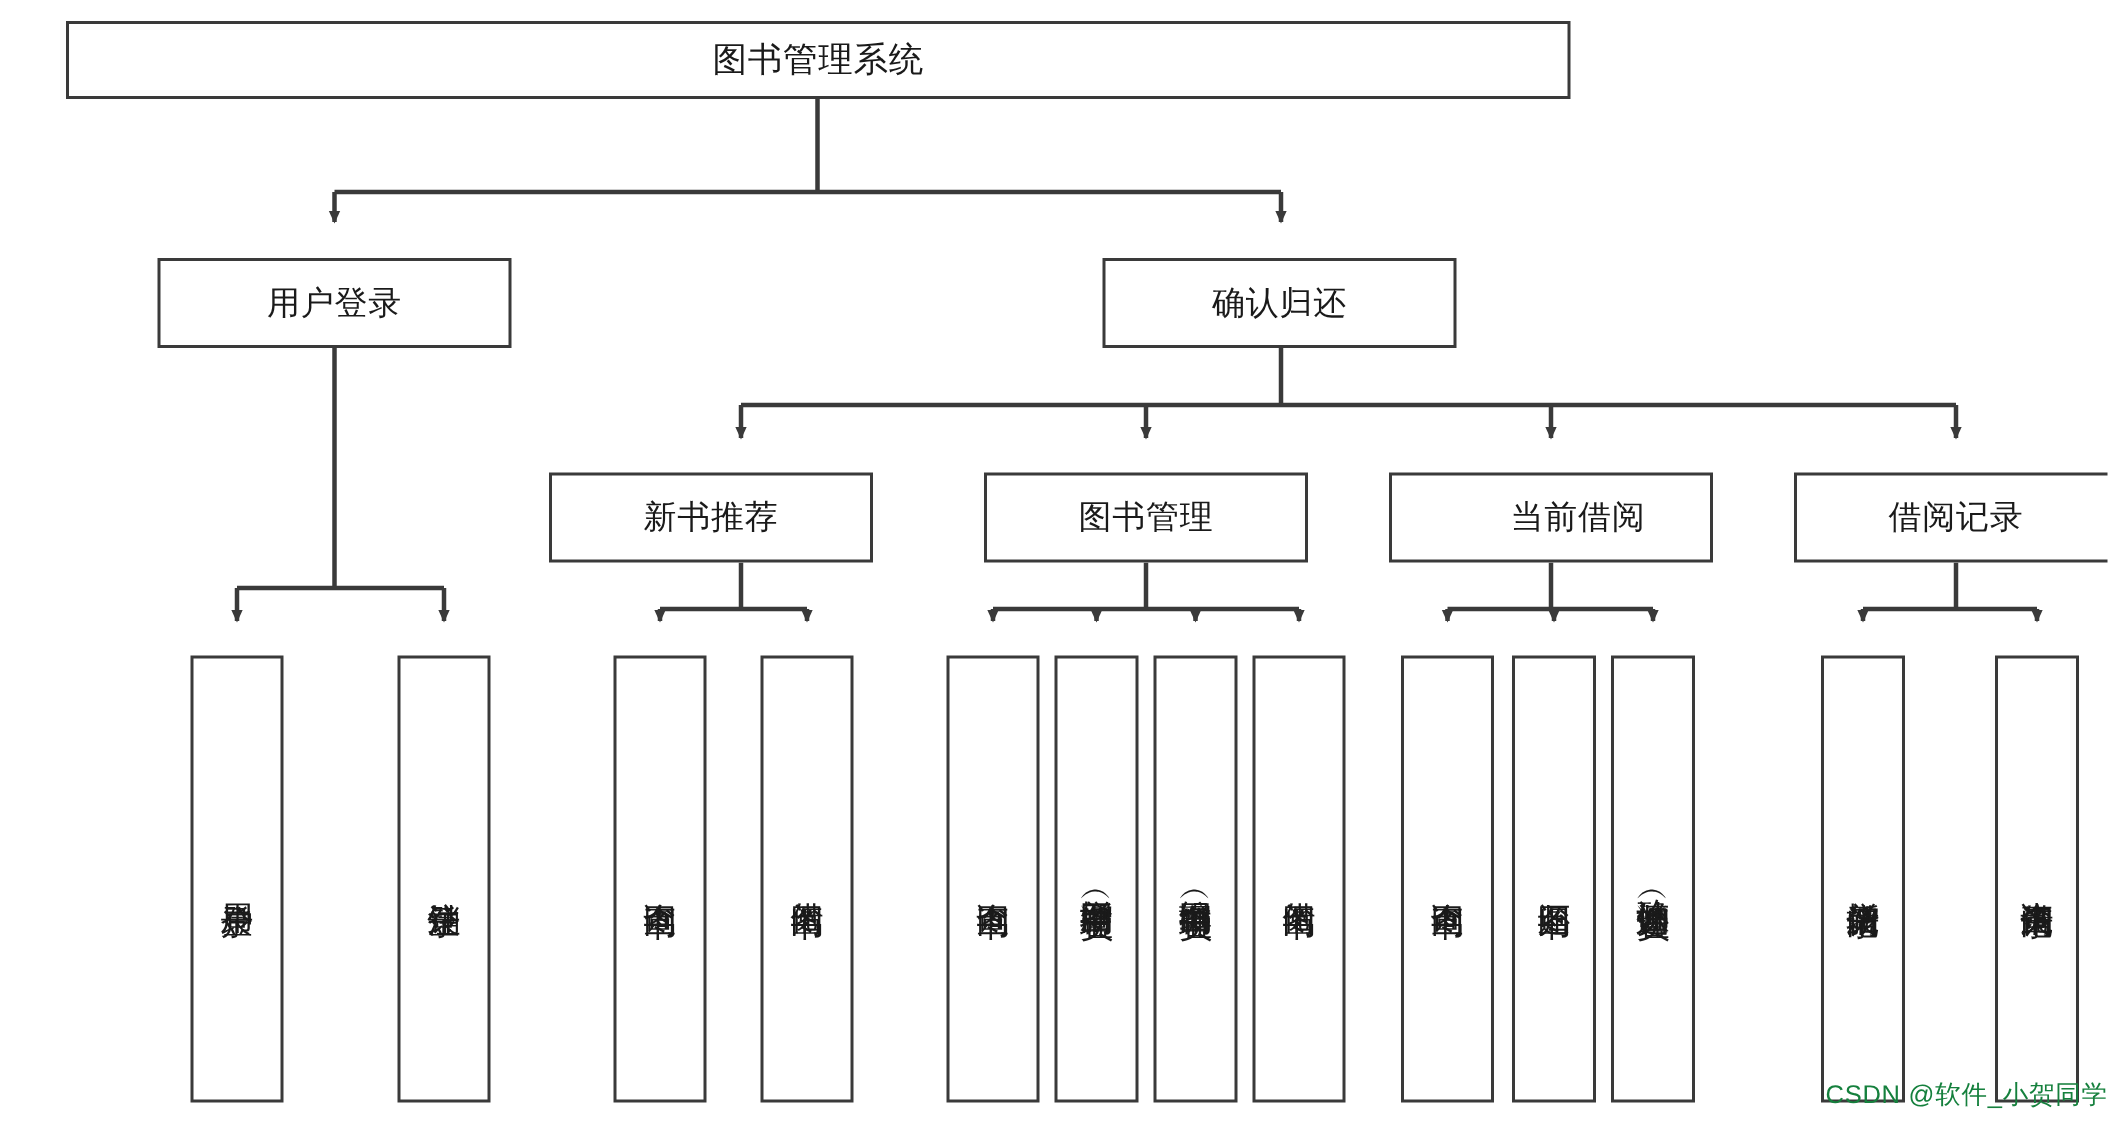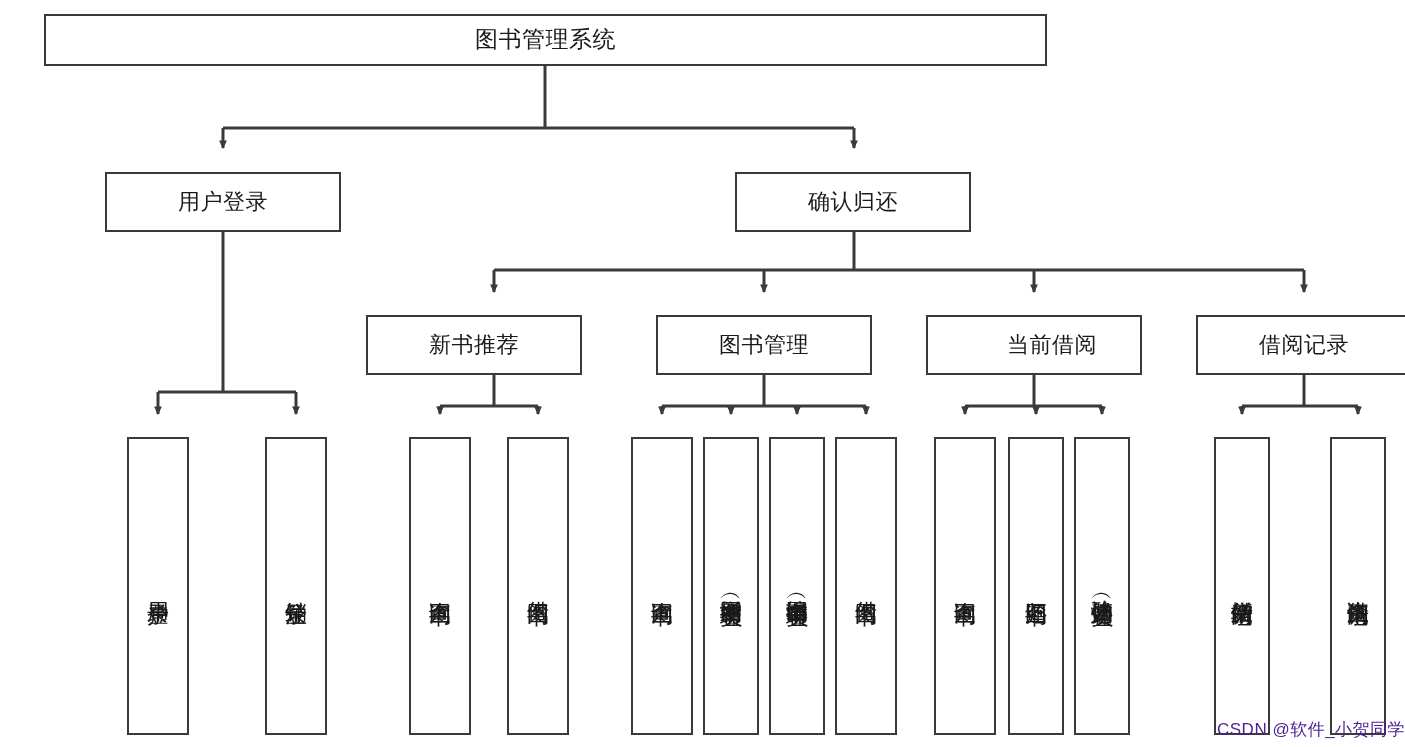--- a/index.html
+++ b/index.html
@@ -51,21 +51,21 @@
     padding: 6px 0;
     align-items: center;
     justify-content: center;
   }
   .node.root {
     font-size: 23px;
   }
   .watermark {
     position: absolute;
     font-size: 17px;
-    color: #4c1d95;
+    color: #15803d;
     letter-spacing: 0.5px;
     white-space: nowrap;
     user-select: none;
   }
 </style>
 </head>
 <body>
 
 <div id="canvas">
 

